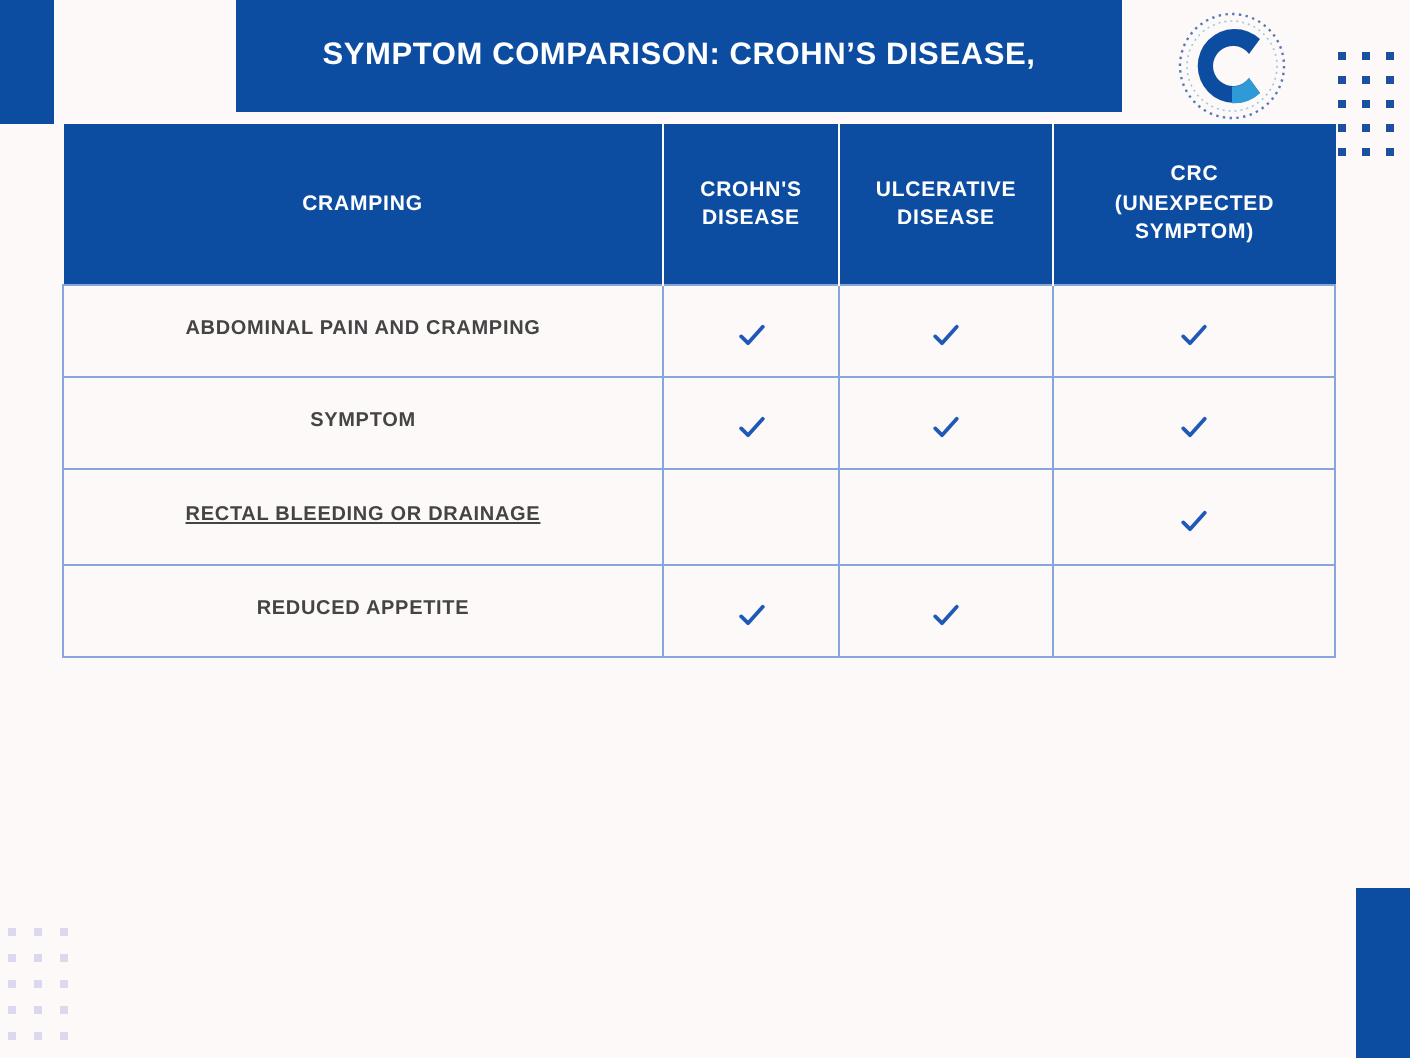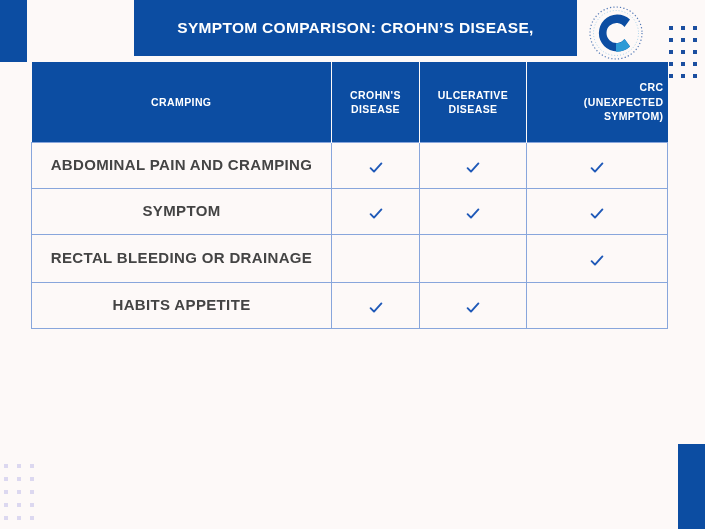--- a/index.html
+++ b/index.html
@@ -19,21 +19,21 @@
   .dotgrid{position:absolute;display:grid;}
   #dotgrid-topright{left:669px;top:26px;grid-template-columns:repeat(3,12px);
         grid-template-rows:repeat(5,12px);}
   #dotgrid-topright i{width:4px;height:4px;background:#1B4FA0;display:block;}
   #dotgrid-bottomleft{left:4px;top:464px;grid-template-columns:repeat(3,13px);
         grid-template-rows:repeat(5,13px);}
   #dotgrid-bottomleft i{width:4px;height:4px;background:#DCD8F0;display:block;}
 
   
   #title-banner{
-    position:absolute;left:134px;top:0;width:443px;height:56px;
+    position:absolute;left:118px;top:0;width:443px;height:56px;
     background:#0C4DA2;color:#FFFFFF;
     display:flex;align-items:center;justify-content:center;text-align:center;
     font-size:15.5px;font-weight:bold;letter-spacing:.3px;line-height:1.25;
     padding:4px 10px;box-sizing:border-box;
   }
 
   
   #logo{position:absolute;left:586px;top:3px;width:60px;height:60px;}
   #logo svg{display:block;}
 
@@ -48,35 +48,35 @@
   #comparison-table col.c-uc{width:107px;}
   #comparison-table col.c-crc{width:141px;}
 
   #comparison-table thead th{
     background:#0C4DA2;color:#fff;
     font-size:10.5px;font-weight:bold;letter-spacing:.4px;line-height:1.35;
     height:80px;vertical-align:middle;text-align:center;
     border-right:1px solid #FDF9F8;
     padding:2px 4px;box-sizing:border-box;
   }
-  #comparison-table thead th:last-child{border-right:none;text-align:right;}
+  #comparison-table thead th:last-child{border-right:none;}
 
   #comparison-table tbody td{
     border:1px solid #88A6DC;
     color:#3C3C3C;
-    font-size:15px;font-weight:bold;letter-spacing:.35px;line-height:1.45;
+    font-size:10px;font-weight:bold;letter-spacing:.35px;line-height:1.45;
     text-align:center;vertical-align:middle;
     padding:4px 6px;box-sizing:border-box;
   }
   #comparison-table tbody td.symptom{color:#444444;}
   #comparison-table tbody tr.r1 td{height:46px;}
   #comparison-table tbody tr.r2 td{height:46px;}
   #comparison-table tbody tr.r3 td{height:80px;}
   #comparison-table tbody tr.r4 td{height:55px;}
-  #comparison-table tbody tr.r5 td{height:48px;}
+  #comparison-table tbody tr.r5 td{height:48px;text-decoration:underline;}
   #comparison-table tbody tr.r6 td{height:46px;}
   #comparison-table tbody tr.r7 td{height:57px;}
 
   .check{display:inline-block;width:16px;height:16px;line-height:16px;}
   .check svg{display:block;}
   .mark-cell{position:relative;}
   .mark-cell .check{position:relative;top:6px;}
 </style>
 </head>
 <body>
@@ -178,21 +178,21 @@
       </tr>
       <tr class="r5">
         <td class="symptom"><span>RECTAL BLEEDING OR DRAINAGE</span></td>
         <td class="mark-cell"></td>
         <td class="mark-cell"></td>
         <td class="mark-cell"><span class="check"><svg width="16" height="16" viewBox="0 0 16 16">
               <path d="M2.6 8.2 L6 11.6 L13.4 3.4" fill="none" stroke="#1F59B8" stroke-width="1.9" stroke-linecap="round" stroke-linejoin="round"></path>
             </svg></span></td>
       </tr>
       <tr class="r6">
-        <td class="symptom"><span>HABITS APPETITE</span></td>
+        <td class="symptom"><span>REDUCED APPETITE</span></td>
         <td class="mark-cell"><span class="check"><svg width="16" height="16" viewBox="0 0 16 16">
               <path d="M2.6 8.2 L6 11.6 L13.4 3.4" fill="none" stroke="#1F59B8" stroke-width="1.9" stroke-linecap="round" stroke-linejoin="round"></path>
             </svg></span></td>
         <td class="mark-cell"><span class="check"><svg width="16" height="16" viewBox="0 0 16 16">
               <path d="M2.6 8.2 L6 11.6 L13.4 3.4" fill="none" stroke="#1F59B8" stroke-width="1.9" stroke-linecap="round" stroke-linejoin="round"></path>
             </svg></span></td>
         <td class="mark-cell"></td>
       </tr>
     </tbody>
 </table>

